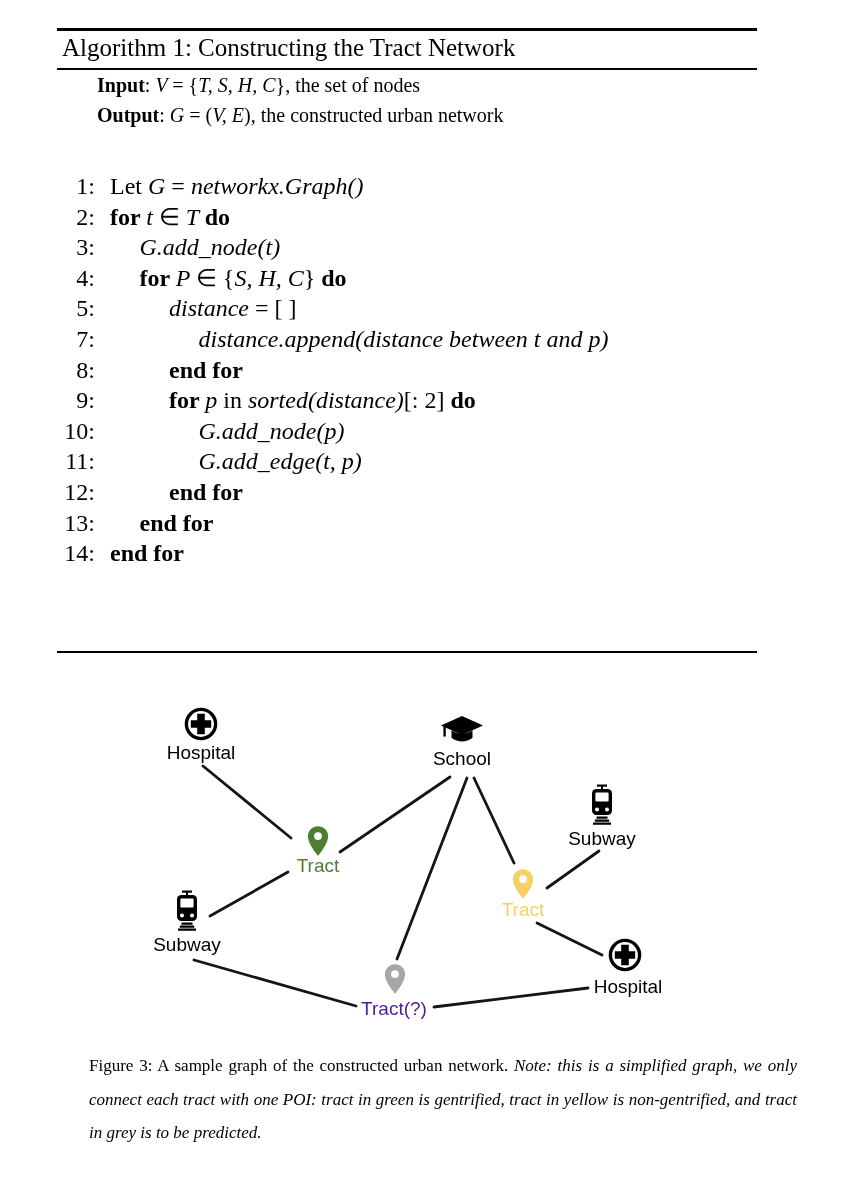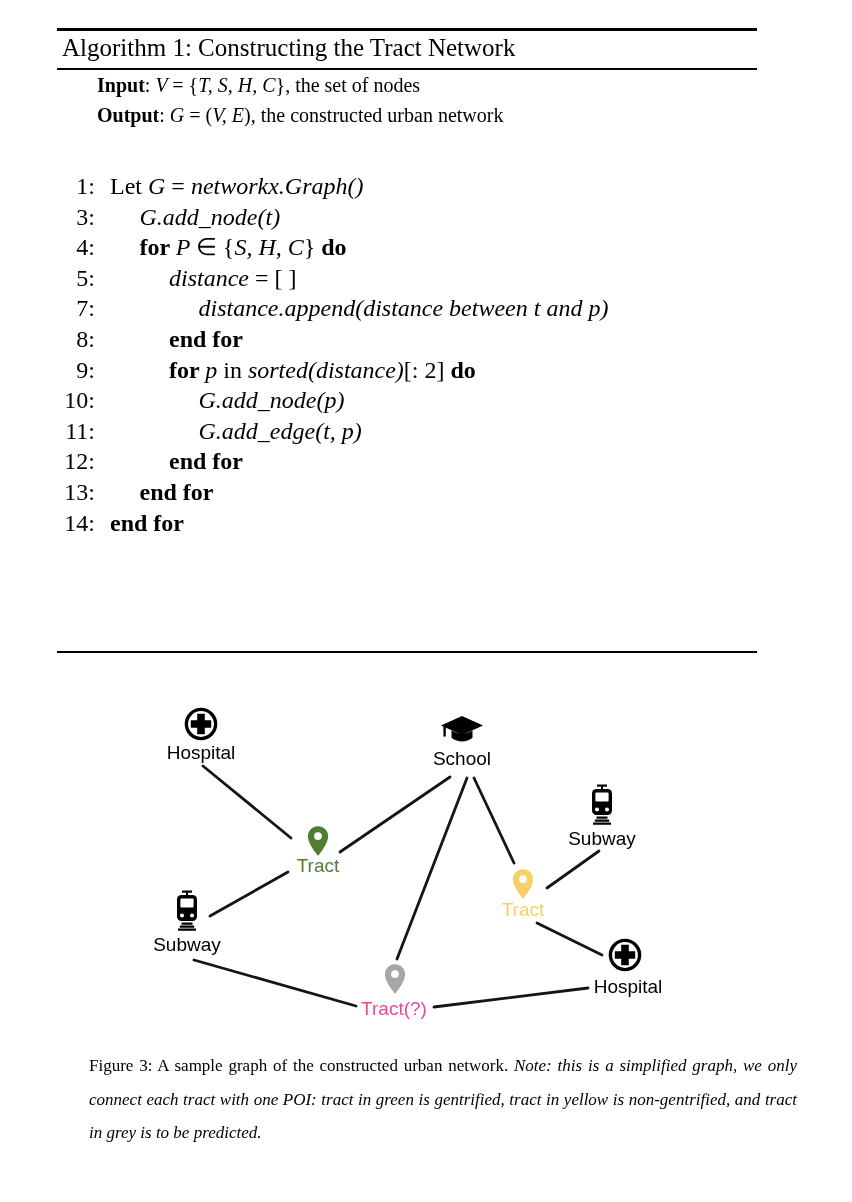--- a/index.html
+++ b/index.html
@@ -34,20 +34,21 @@
 
   <div class="rule rule-top"></div>
   <div class="algo-title">Algorithm 1: Constructing the Tract Network</div>
   <div class="rule rule-mid"></div>
 
   <div class="io" id="io-input"><span class="seg-b">Input</span><span class="seg-r">: </span><span class="seg-i">V </span><span class="seg-r">= {</span><span class="seg-i">T, S, H, C</span><span class="seg-r">}, the set of nodes</span></div>
   <div class="io" id="io-output"><span class="seg-b">Output</span><span class="seg-r">: </span><span class="seg-i">G </span><span class="seg-r">= (</span><span class="seg-i">V, E</span><span class="seg-r">), the constructed urban network</span></div>
 
   <div class="algo-lines" id="algo-lines">
       <div class="algo-line"><span class="ln-num">1:</span><span class="ln-text" style="margin-left: 15px;"><span class="seg-r">Let </span><span class="seg-i">G </span><span class="seg-r">= </span><span class="seg-i">networkx.Graph</span><span class="seg-i">()</span></span></div>
+      <div class="algo-line"><span class="ln-num">2:</span><span class="ln-text" style="margin-left: 15px;"><span class="seg-b">for </span><span class="seg-i">t </span><span class="seg-r">∈ </span><span class="seg-i">T </span><span class="seg-b">do</span></span></div>
       <div class="algo-line"><span class="ln-num">3:</span><span class="ln-text" style="margin-left: 44.5px;"><span class="seg-i">G.add_node(t)</span></span></div>
       <div class="algo-line"><span class="ln-num">4:</span><span class="ln-text" style="margin-left: 44.5px;"><span class="seg-b">for </span><span class="seg-i">P </span><span class="seg-r">∈ {</span><span class="seg-i">S, H, C</span><span class="seg-r">} </span><span class="seg-b">do</span></span></div>
       <div class="algo-line"><span class="ln-num">5:</span><span class="ln-text" style="margin-left: 74px;"><span class="seg-i">distance </span><span class="seg-r">= [ ]</span></span></div>
       <div class="algo-line"><span class="ln-num">7:</span><span class="ln-text" style="margin-left: 103.5px;"><span class="seg-i">distance.append(distance between t and p)</span></span></div>
       <div class="algo-line"><span class="ln-num">8:</span><span class="ln-text" style="margin-left: 74px;"><span class="seg-b">end for</span></span></div>
       <div class="algo-line"><span class="ln-num">9:</span><span class="ln-text" style="margin-left: 74px;"><span class="seg-b">for </span><span class="seg-i">p </span><span class="seg-r">in </span><span class="seg-i">sorted(distance)</span><span class="seg-r">[: 2] </span><span class="seg-b">do</span></span></div>
       <div class="algo-line"><span class="ln-num">10:</span><span class="ln-text" style="margin-left: 103.5px;"><span class="seg-i">G.add_node(p)</span></span></div>
       <div class="algo-line"><span class="ln-num">11:</span><span class="ln-text" style="margin-left: 103.5px;"><span class="seg-i">G.add_edge(t, p)</span></span></div>
       <div class="algo-line"><span class="ln-num">12:</span><span class="ln-text" style="margin-left: 74px;"><span class="seg-b">end for</span></span></div>
       <div class="algo-line"><span class="ln-num">13:</span><span class="ln-text" style="margin-left: 44.5px;"><span class="seg-b">end for</span></span></div>
@@ -105,21 +106,21 @@
           <rect x="6.4" y="8.5" width="13.2" height="9" rx="1" fill="#fff"></rect>
           <circle cx="8" cy="25.5" r="2" fill="#fff"></circle>
           <circle cx="18" cy="25.5" r="2" fill="#fff"></circle>
           <path d="M7.5 33.6 h11 M5.8 36.6 h14.4 M4 39.6 h18" stroke="#000" stroke-width="2.2"></path>
         </svg></span>
       <span class="g-label" style="left: 187px; top: 945px;">Subway</span>
       <span class="g-icon" style="left: 395px; top: 979px;"><svg width="22" height="31" viewBox="0 0 22 31">
           <path class="pin-body" d="M11 0.8 C5.2 0.8 0.9 5.2 0.9 10.9 c0 7.6 10.1 19.3 10.1 19.3 s10.1 -11.7 10.1 -19.3 C21.1 5.2 16.8 0.8 11 0.8 Z" fill="#a7a6a4"></path>
           <circle cx="11" cy="10.6" r="3.9" fill="#fff"></circle>
         </svg></span>
-      <span class="g-label" style="left: 394px; top: 1009px; color: #ec4899;">Tract(?)</span>
+      <span class="g-label" style="left: 394px; top: 1009px; color: #4c1d95;">Tract(?)</span>
       <span class="g-icon" style="left: 625px; top: 955px;"><svg width="34" height="34" viewBox="0 0 34 34">
           <circle cx="17" cy="17" r="14.6" fill="none" stroke="#000" stroke-width="3.4"></circle>
           <path d="M13.2 6.8 h7.6 v6.4 h6.4 v7.6 h-6.4 v6.4 h-7.6 v-6.4 h-6.4 v-7.6 h6.4 z" fill="#000"></path>
         </svg></span>
       <span class="g-label" style="left: 628px; top: 987px;">Hospital</span>
     </div>
 
   <div class="caption">
     <span>Figure 3: A sample graph of the constructed urban network. </span><i>Note: this is a simplified graph, we only connect each tract with one POI: tract in green is gentrified, tract in yellow is non-gentrified, and tract in grey is to be predicted.</i>
   </div>

